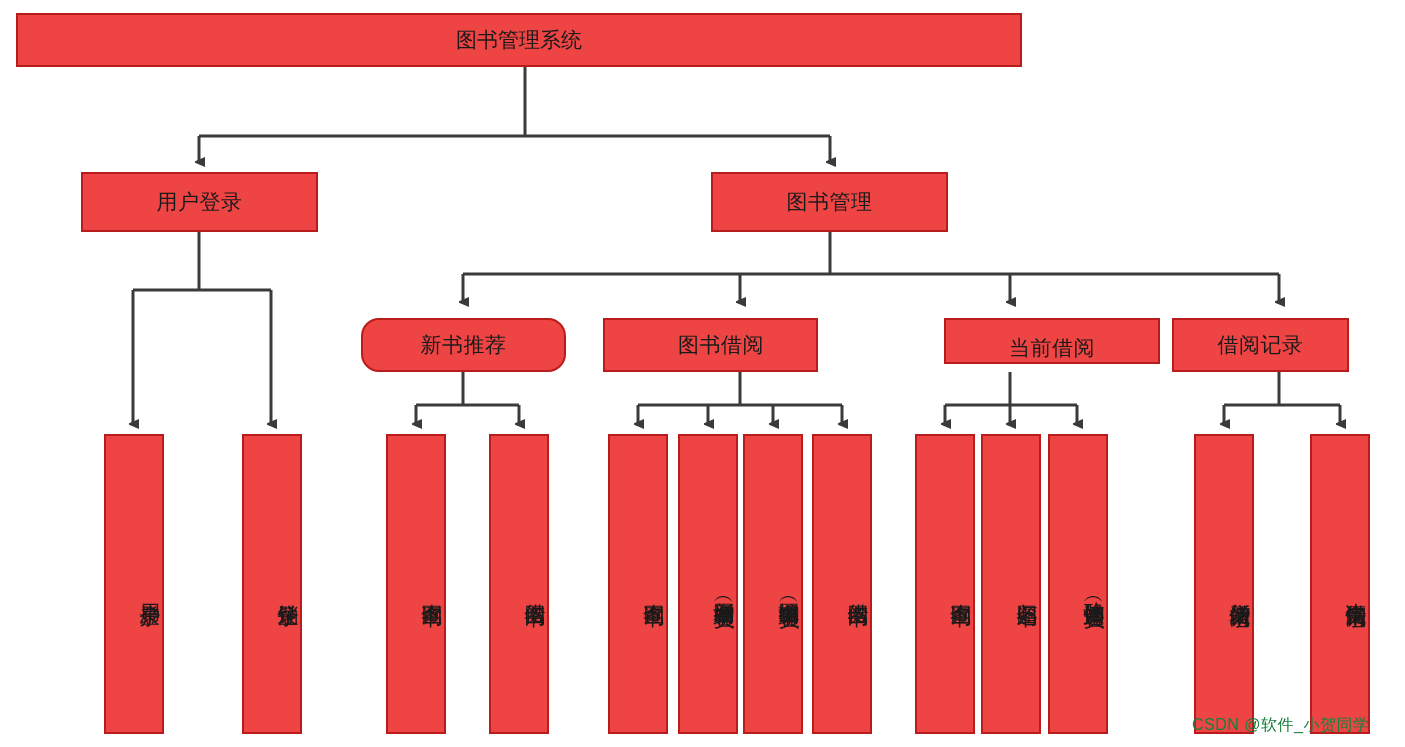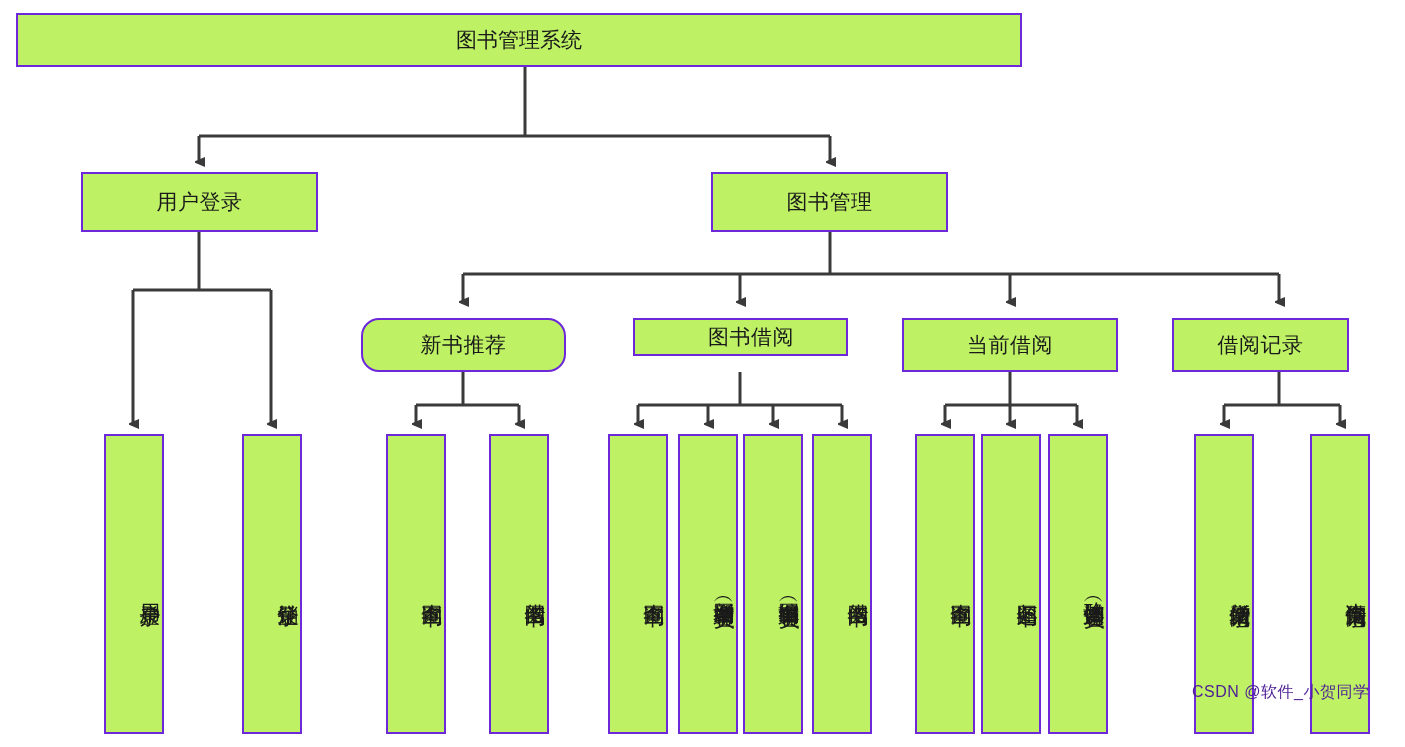--- a/index.html
+++ b/index.html
@@ -21,22 +21,22 @@
     position: absolute;
     left: 0;
     top: 0;
     width: 1405px;
     height: 747px;
     pointer-events: none;
   }
   .node {
     position: absolute;
     box-sizing: border-box;
-    border: 2px solid #6d28d9;
-    background: #bef264;
+    border: 2px solid #b91c1c;
+    background: #ef4444;
     display: flex;
     align-items: center;
     justify-content: center;
     color: #1a1a1a;
   }
   .node.horizontal {
     font-size: 21px;
     letter-spacing: 0.5px;
   }
   .node.root {
@@ -54,23 +54,23 @@
   }
   .node.vertical .vtext {
     writing-mode: vertical-rl;
     text-orientation: upright;
     white-space: normal;
     text-align: start;
   }
   .watermark {
     position: absolute;
     left: 1192px;
-    top: 682px;
+    top: 715px;
     font-size: 16px;
-    color: #4c1d95;
+    color: #15803d;
     white-space: nowrap;
     letter-spacing: 0.5px;
   }
 </style>
 </head>
 <body>
 
 <div id="canvas">
 
   <svg id="edges" viewBox="0 0 1405 747">
@@ -130,24 +130,24 @@
   <div class="node horizontal" style="left:81px; top:172px; width:237px; height:60px;">
     <span>用户登录</span>
   </div>
   <div class="node horizontal" style="left:711px; top:172px; width:237px; height:60px;">
     <span>图书管理</span>
   </div>
 
   <div class="node horizontal" style="left:361px; top:318px; width:205px; height:54px;border-radius:18px;">
     <span>新书推荐</span>
   </div>
-  <div class="node horizontal" style="left:633px; top:318px; width:215px; height:38px;padding-left:21px;">
+  <div class="node horizontal" style="left:603px; top:318px; width:215px; height:54px;padding-left:21px;">
     <span>图书借阅</span>
   </div>
-  <div class="node horizontal" style="left:902px; top:318px; width:216px; height:54px;">
+  <div class="node horizontal" style="left:944px; top:318px; width:216px; height:46px;align-items:flex-end;">
     <span>当前借阅</span>
   </div>
   <div class="node horizontal" style="left:1172px; top:318px; width:177px; height:54px;">
     <span>借阅记录</span>
   </div>
 
   <div class="node vertical" style="left:104px; top:434px; width:60px; height:300px;">
     <span class="vtext">用户登录</span>
   </div>
   <div class="node vertical" style="left:242px; top:434px; width:60px; height:300px;">

